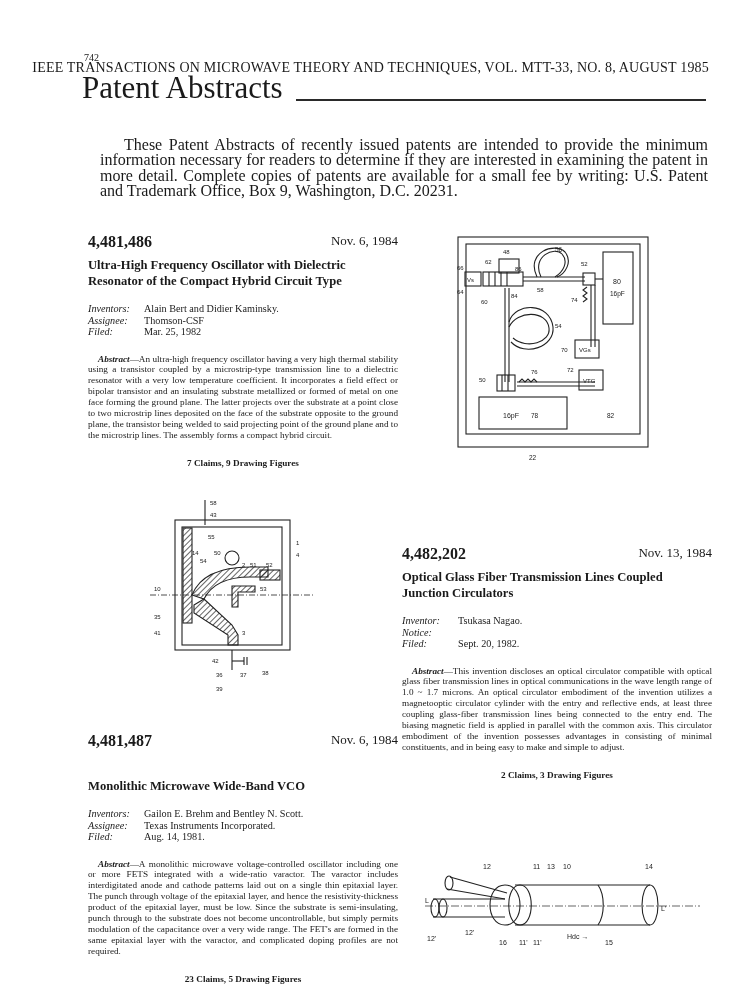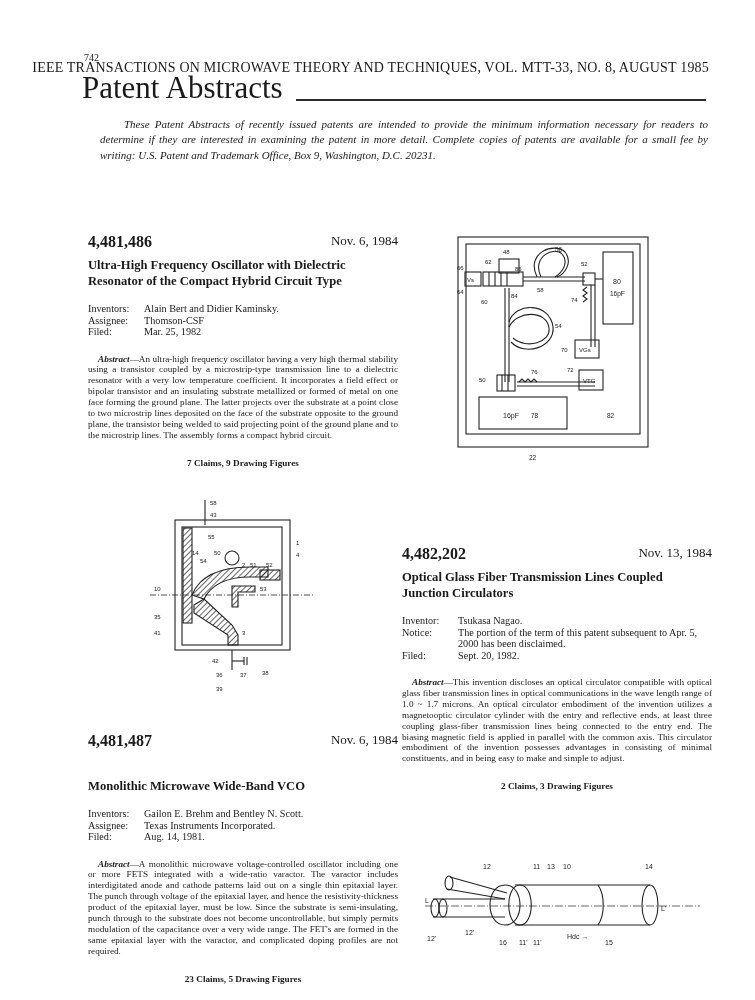--- a/index.html
+++ b/index.html
@@ -3,29 +3,29 @@
 <meta charset="utf-8">
 <style>
   html, body { margin: 0; padding: 0; background: #ffffff; }
   body { width: 755px; height: 1000px; position: relative; overflow: hidden;
          font-family: "Liberation Serif", "DejaVu Serif", serif; color: #1a1a1a; }
   .abs { position: absolute; }
   .pageno { left: 84px; top: 44px; font-size: 10px; margin-top: 8px; }
   .running { right: 46px; top: 60px; font-size: 14px; letter-spacing: 0.2px; text-transform: uppercase; }
   .title { left: 82px; top: 68px; font-size: 31px; line-height: 40px; }
   .title-rule { left: 296px; top: 99px; width: 410px; height: 1.6px; background: #2a2a2a; }
-  .intro { left: 100px; top: 117px; width: 608px; font-size: 11px; line-height: 15.4px; text-align: justify; text-indent: 24px; font-style: italic; }
+  .intro { left: 100px; top: 137px; width: 608px; font-size: 16px; line-height: 15.4px; text-align: justify; text-indent: 24px; }
 
   .col { position: absolute; width: 310px; font-size: 10px; }
   .pnum { font-weight: bold; font-size: 16px; }
   .pdate { position: absolute; right: 0; top: 0; font-size: 13px; }
   .ptitle { font-weight: bold; font-size: 12.6px; line-height: 16px; margin-top: 6px; }
   .meta { margin-top: 14px; font-size: 10.2px; line-height: 11.5px; }
   .meta-row { display: flex; }
-  .meta-key { width: 56px; flex: none; }
+  .meta-key { width: 56px; flex: none; font-style: italic; }
   .meta-val { flex: 1; }
   .abstract { margin-top: 16px; font-size: 9.2px; line-height: 10.9px; text-align: justify; text-indent: 10px; }
   .abstract .lead { font-style: italic; font-weight: bold; }
   .claims { text-align: center; font-weight: bold; font-size: 9.2px; margin-top: 17px; }
   svg { position: absolute; }
   svg text { font-family: "Liberation Sans", sans-serif; }
 </style>
 </head>
 <body>
 
@@ -84,21 +84,20 @@
   <div class="pnum">4,482,202</div>
   <div class="pdate">Nov. 13, 1984</div>
   <div class="ptitle">Optical Glass Fiber Transmission Lines Coupled Junction Circulators</div>
   <div class="meta">
     <div class="meta-row">
         <span class="meta-key">Inventor:</span>
         <span class="meta-val">Tsukasa Nagao.</span>
       </div>
     <div class="meta-row">
         <span class="meta-key">Notice:</span>
-        <span class="meta-val">The portion of the term of this patent subsequent to Apr. 5, 2000 has been disclaimed.</span>
       </div>
     <div class="meta-row">
         <span class="meta-key">Filed:</span>
         <span class="meta-val">Sept. 20, 1982.</span>
       </div>
   </div>
   <div class="abstract"><span class="lead">Abstract</span><span>—This invention discloses an optical circulator compatible with optical glass fiber transmission lines in optical communications in the wave length range of 1.0 ~ 1.7 microns. An optical circulator embodiment of the invention utilizes a magnetooptic circulator cylinder with the entry and reflective ends, at least three coupling glass-fiber transmission lines being connected to the entry end. The biasing magnetic field is applied in parallel with the common axis. This circulator embodiment of the invention possesses advantages in consisting of minimal constituents, and in being easy to make and simple to adjust.</span></div>
   <div class="claims">2 Claims, 3 Drawing Figures</div>
 </div>
 

